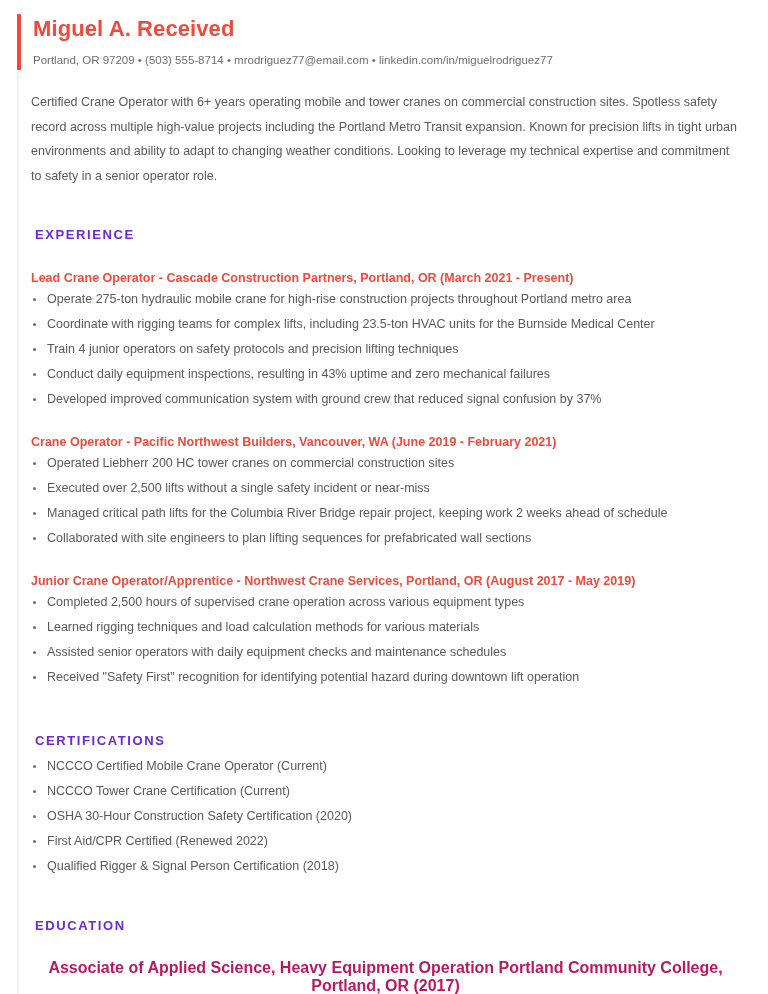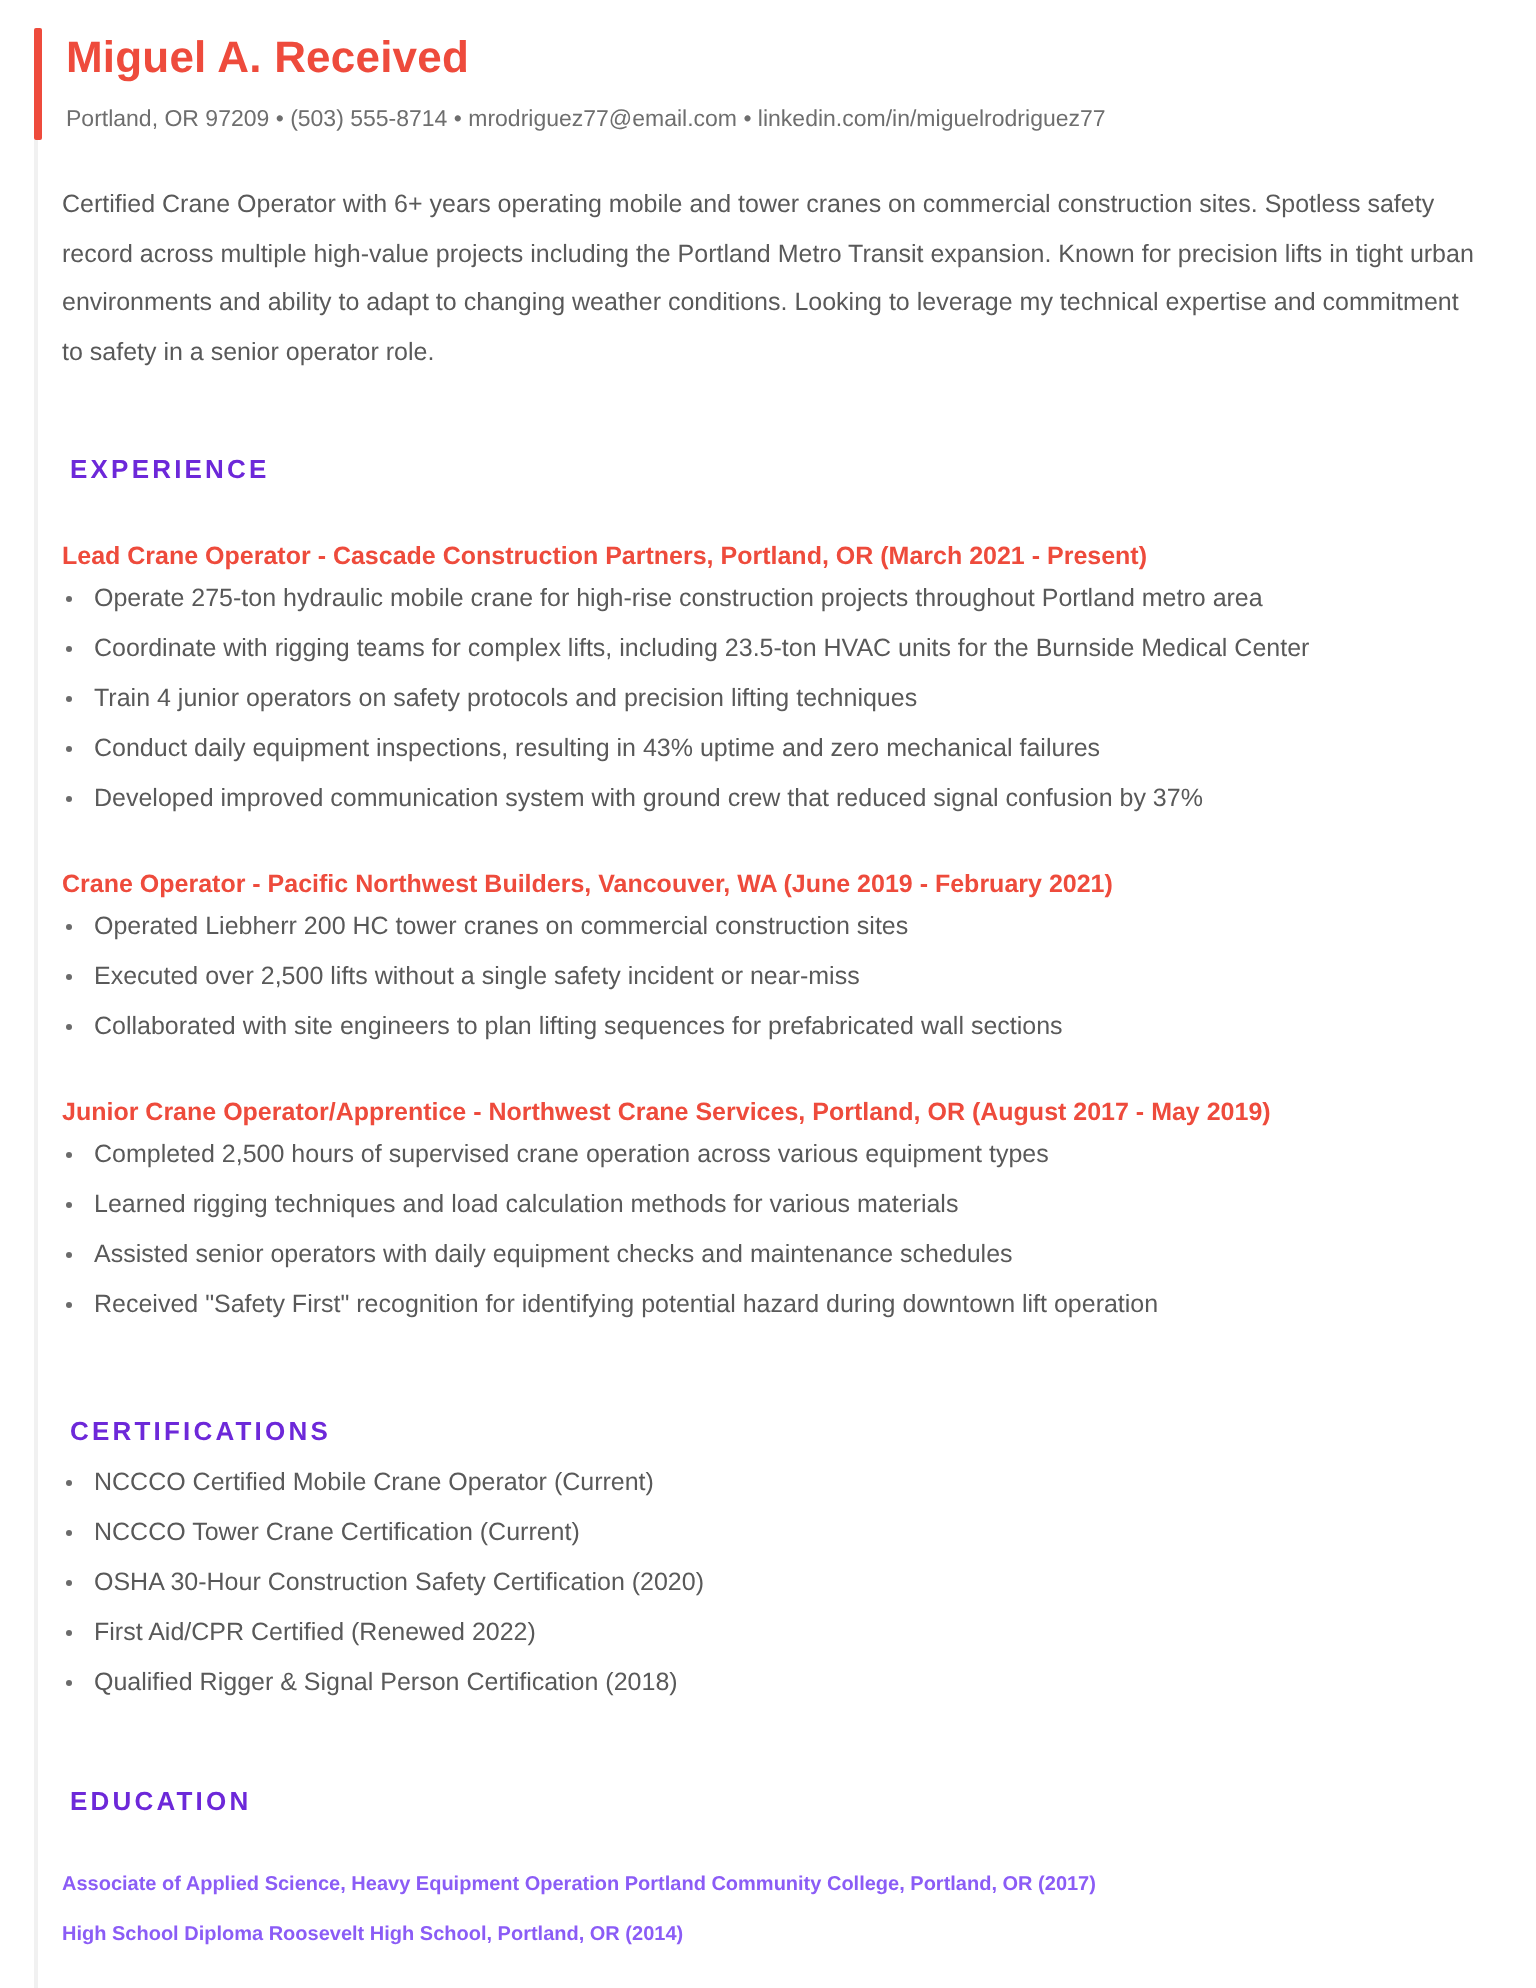--- a/index.html
+++ b/index.html
@@ -126,24 +126,25 @@
     top: 11px;
     width: 3.2px;
     height: 3.2px;
     border-radius: 50%;
     background: #6b6b6b;
   }
 
   .edu-entry {
     margin: 0;
     padding: 20px 0 0 0;
-    font-size: 10px;
+    font-size: 16px;
     line-height: 18px;
     font-weight: bold;
-    color: #8b5cf6;
+    color: #be185d;
+    text-align: center;
   }
   .edu-entry.second { padding-top: 7px; }
 </style>
 </head>
 <body>
 
 <div id="resume">
 
   <div class="left-rule"></div>
 
@@ -169,20 +170,21 @@
           <li>Conduct daily equipment inspections, resulting in 43% uptime and zero mechanical failures</li>
           <li>Developed improved communication system with ground crew that reduced signal confusion by 37%</li>
         </ul>
       </div>
 
       <div class="job">
         <h3 class="job-title">Crane Operator - Pacific Northwest Builders, Vancouver, WA (June 2019 - February 2021)</h3>
         <ul class="bullets">
           <li>Operated Liebherr 200 HC tower cranes on commercial construction sites</li>
           <li>Executed over 2,500 lifts without a single safety incident or near-miss</li>
+          <li>Managed critical path lifts for the Columbia River Bridge repair project, keeping work 2 weeks ahead of schedule</li>
           <li>Collaborated with site engineers to plan lifting sequences for prefabricated wall sections</li>
         </ul>
       </div>
 
       <div class="job">
         <h3 class="job-title">Junior Crane Operator/Apprentice - Northwest Crane Services, Portland, OR (August 2017 - May 2019)</h3>
         <ul class="bullets">
           <li>Completed 2,500 hours of supervised crane operation across various equipment types</li>
           <li>Learned rigging techniques and load calculation methods for various materials</li>
           <li>Assisted senior operators with daily equipment checks and maintenance schedules</li>

